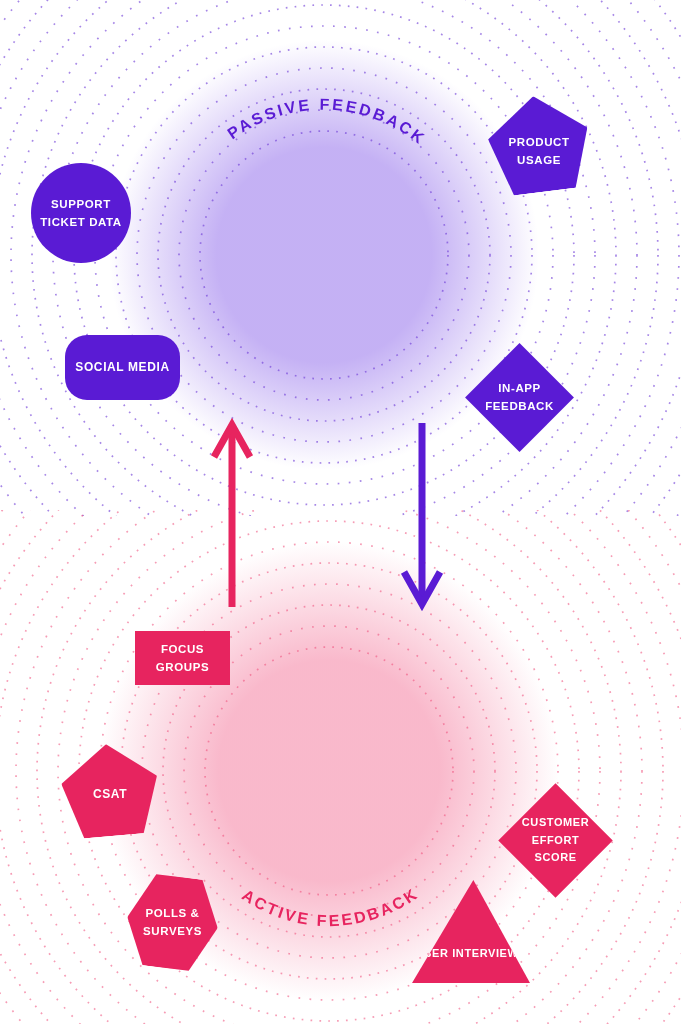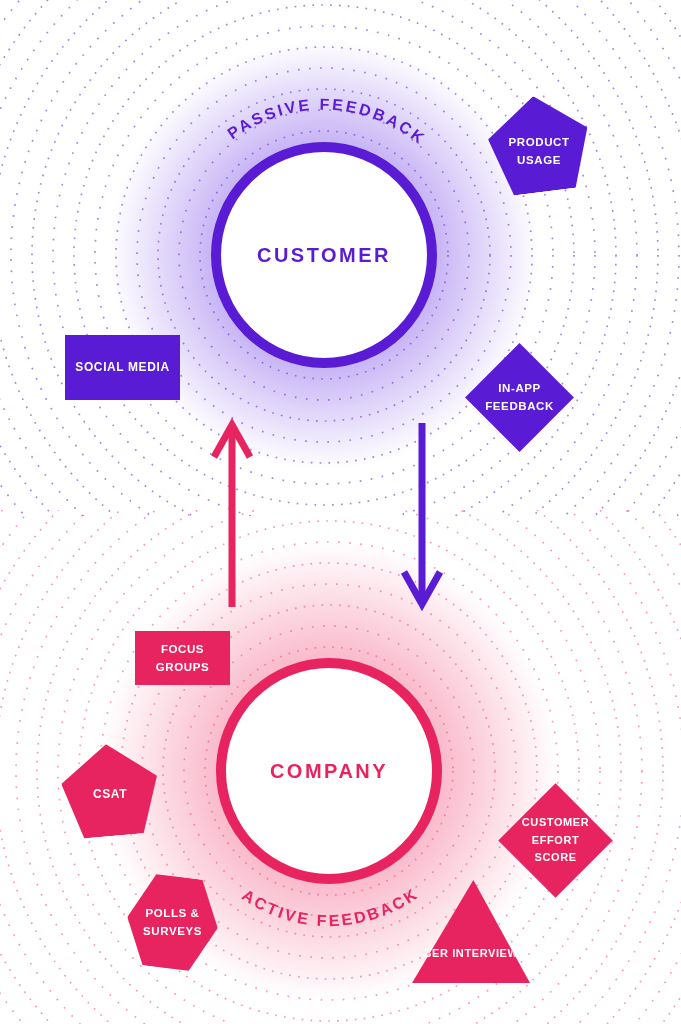--- a/index.html
+++ b/index.html
@@ -36,21 +36,21 @@
   .node .lbl{display:block;}
   .purpleFill{background:var(--purple);}
   .pinkFill{background:var(--pink);}
   .circleS{border-radius:50%;}
   .pent{clip-path:polygon(50% 0%,100% 39%,81% 100%,19% 100%,0% 39%);}
   .hexa{clip-path:polygon(25% 1%,76% 0%,100% 49%,75% 99%,24% 100%,0% 51%);}
   .tri{clip-path:polygon(52% 0%,100% 100%,0% 100%);}
   #node-support-ticket-data{left:31px;top:163px;width:100px;height:100px;}
   #node-product-usage{left:489px;top:96px;width:100px;height:96px;transform:rotate(-7deg);}
   #node-product-usage .lbl{transform:rotate(7deg) translateY(7px);}
-  #node-social-media{left:65px;top:335px;width:115px;height:65px;font-size:12px;}
+  #node-social-media{left:65px;top:335px;width:115px;height:65px;font-size:12px;border-radius:22px;}
   #node-in-app-feedback{left:481px;top:359px;width:77px;height:77px;transform:rotate(45deg);}
   #node-in-app-feedback .lbl{width:100px;transform:rotate(-45deg);}
   #node-focus-groups{left:115px;top:631px;width:95px;height:54px;margin-left:20px;}
   #node-nps{left:489px;top:632px;width:96px;height:96px;font-size:12px;}
   #node-csat{left:62px;top:744px;width:96px;height:92px;transform:rotate(-5deg);font-size:12px;}
   #node-csat .lbl{transform:rotate(5deg) translateY(5px);}
   #node-customer-effort-score{left:515px;top:800px;width:81px;height:81px;transform:rotate(45deg);font-size:11px;}
   #node-customer-effort-score .lbl{width:110px;transform:rotate(-45deg);}
   #node-polls-surveys{left:127px;top:876px;width:91px;height:93px;transform:rotate(8deg);}
   #node-polls-surveys .lbl{transform:rotate(-8deg);}
@@ -154,27 +154,24 @@
     </g>
 
     <text class="arcText arcP" text-anchor="middle">
       <textPath href="#arcPassive" startOffset="50%">PASSIVE FEEDBACK</textPath>
     </text>
     <text class="arcText arcK" text-anchor="middle">
       <textPath href="#arcActive" startOffset="50%">ACTIVE FEEDBACK</textPath>
     </text>
   </svg>
 
-  <div class="hub" id="hub-customer">
-    <span class="hub-label">CUSTOMER</span>
+
+  <div class="node purpleFill circleS" id="node-support-ticket-data">
+    <span class="lbl">SUPPORT TICKET DATA</span>
   </div>
-  <div class="hub" id="hub-company">
-    <span class="hub-label">COMPANY</span>
-  </div>
-
   <div class="node purpleFill pent" id="node-product-usage">
     <span class="lbl">PRODUCT USAGE</span>
   </div>
   <div class="node purpleFill" id="node-social-media">
     <span class="lbl">SOCIAL MEDIA</span>
   </div>
   <div class="node purpleFill" id="node-in-app-feedback">
     <span class="lbl">IN-APP FEEDBACK</span>
   </div>
 

